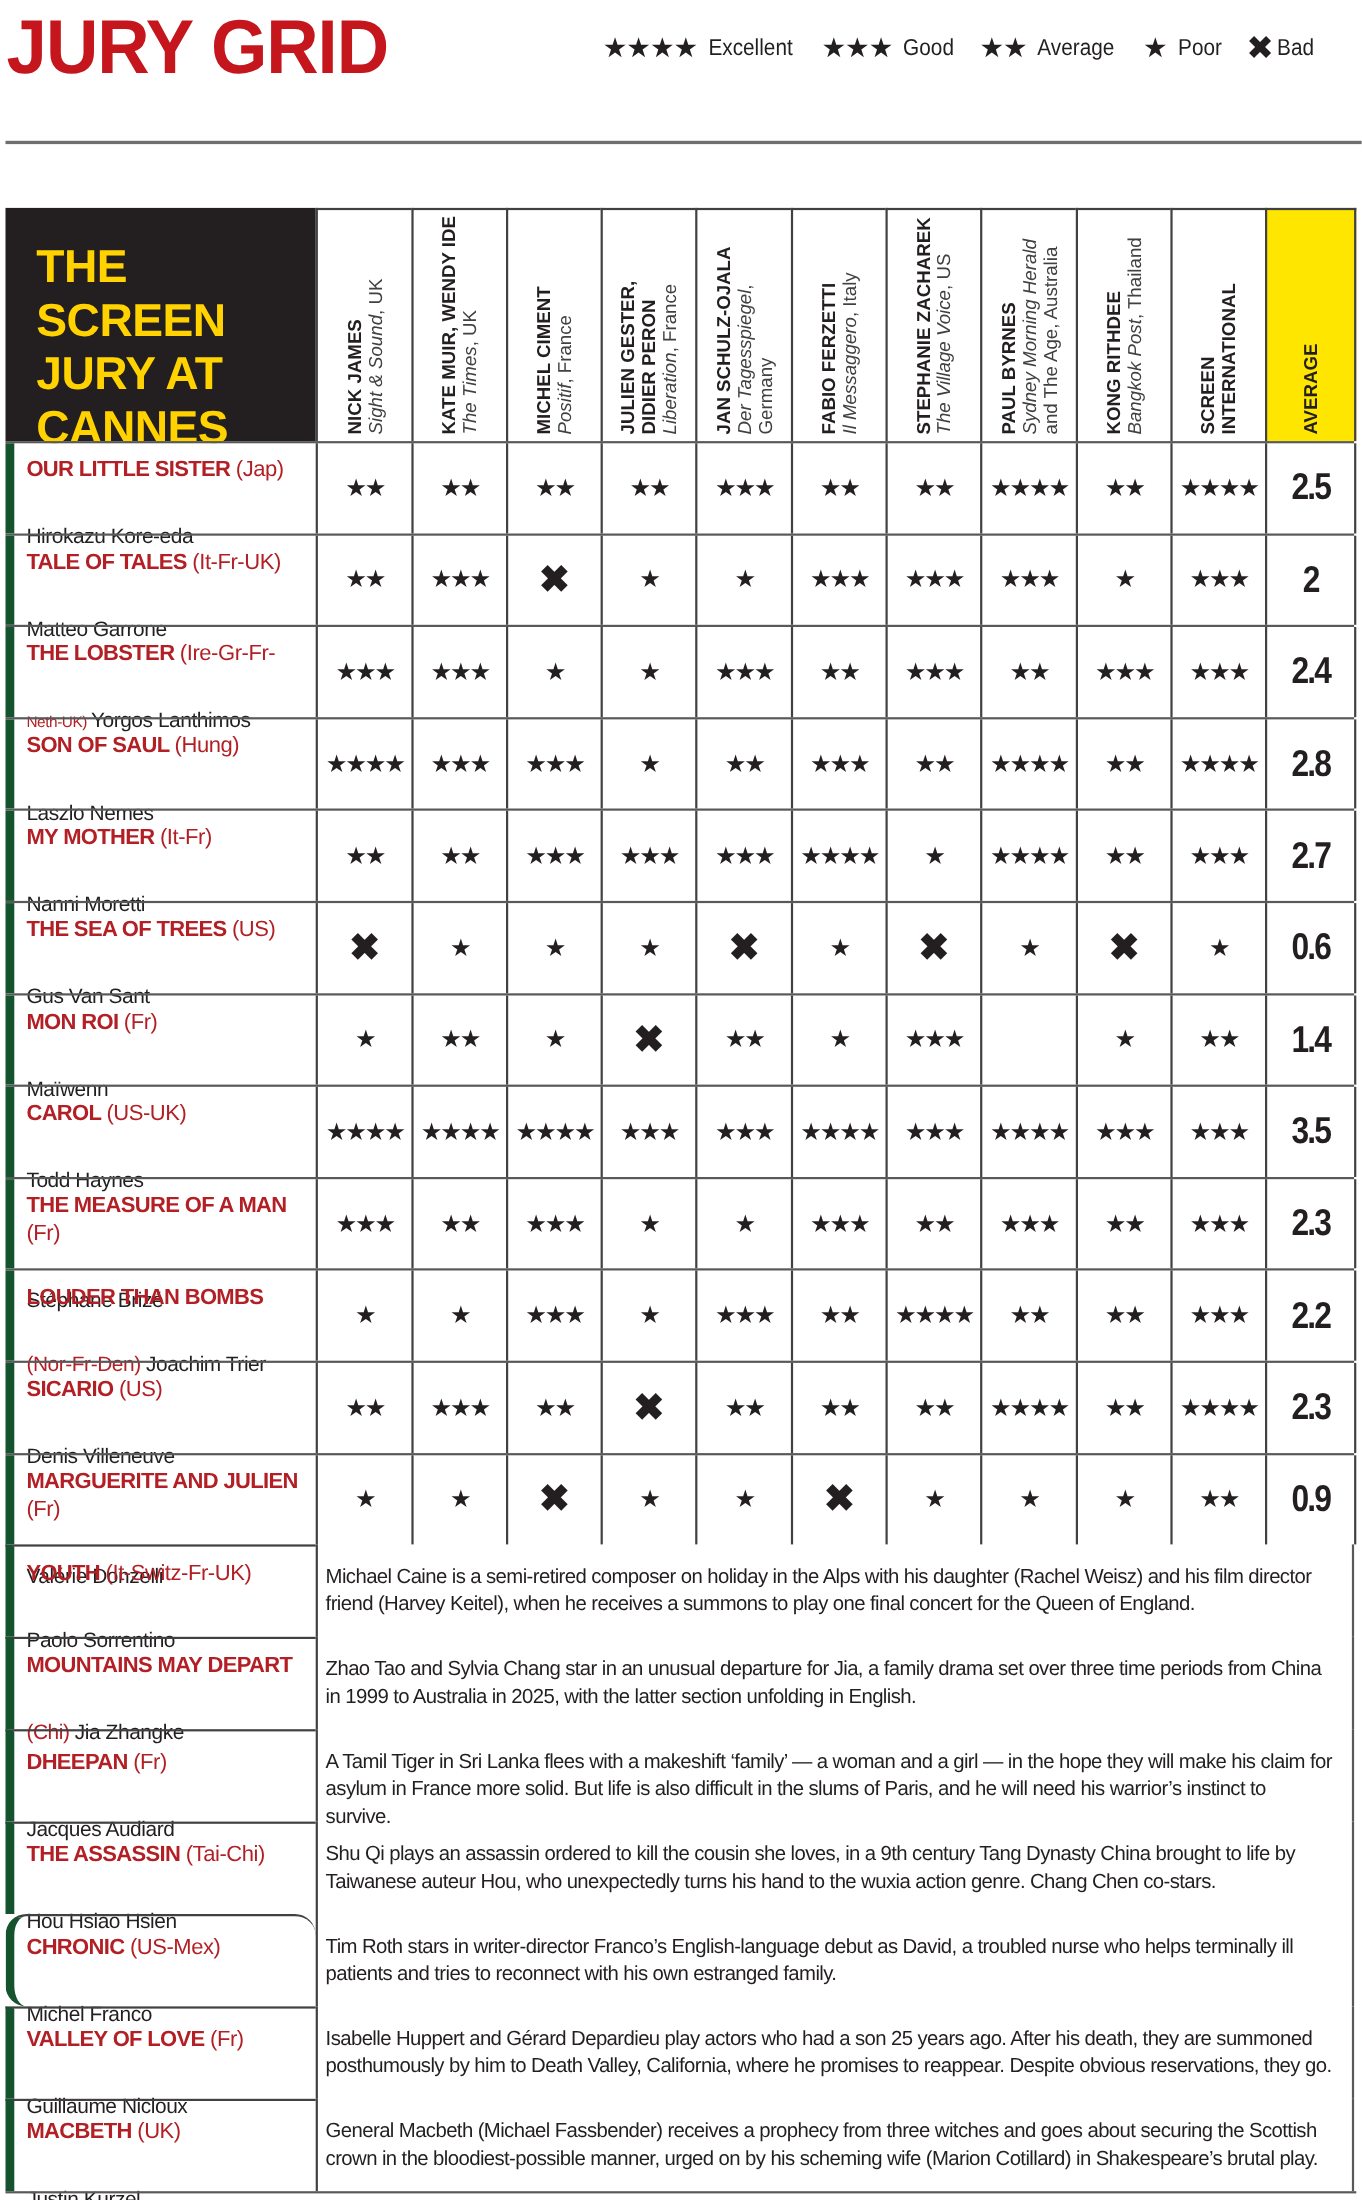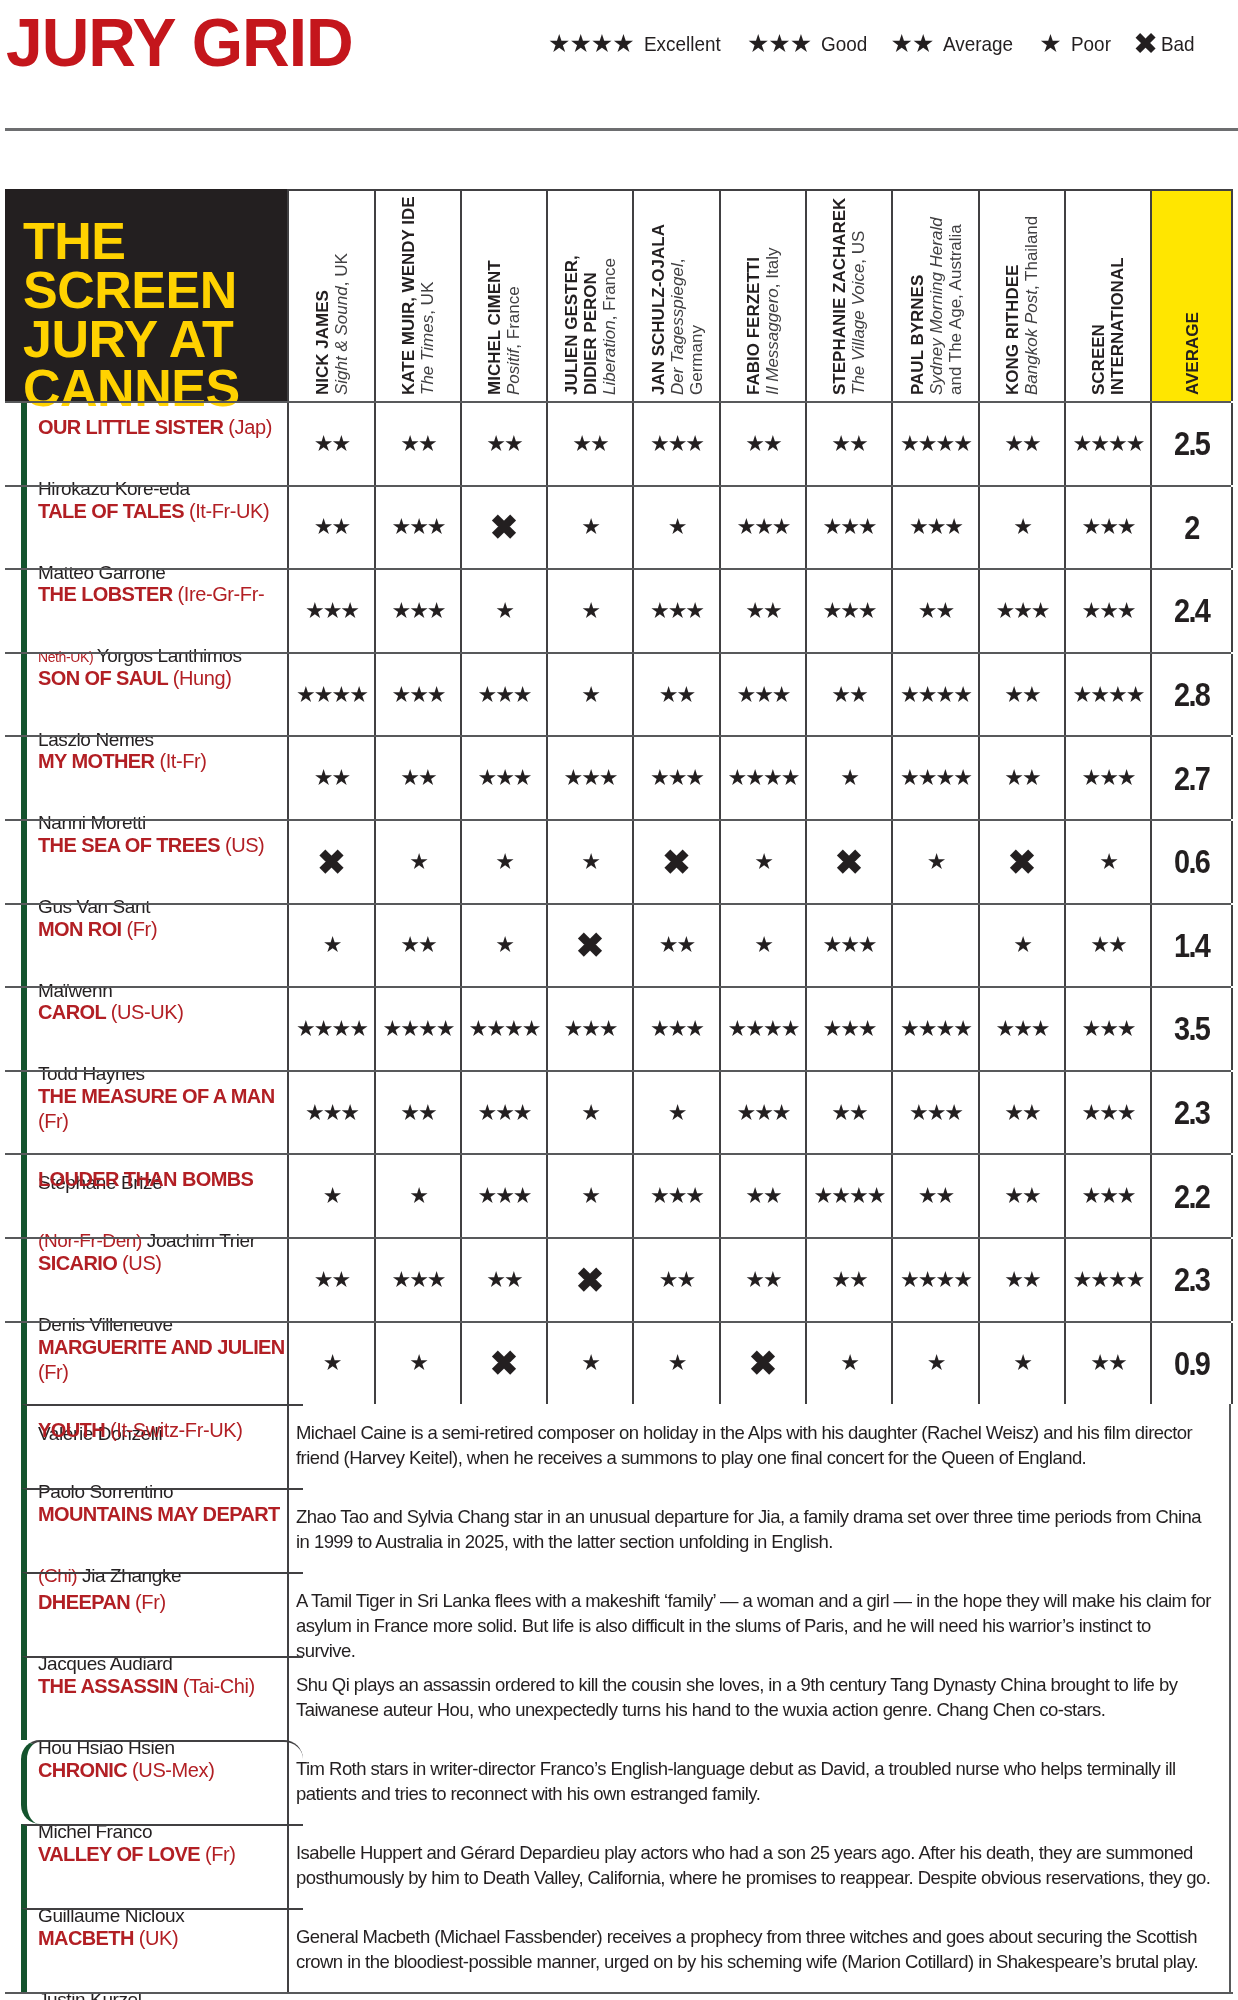--- a/index.html
+++ b/index.html
@@ -13,35 +13,35 @@
   .legend { position: absolute; top: 26px; left: 548px; display: flex; align-items: center;
             font-family: "Liberation Sans", sans-serif; font-size: 21px; color: #231f20; }
   .legend-item { display: flex; align-items: center; margin-right: 18px; }
   .legend-item:last-child { margin-right: 0; }
   .legend-glyph { font-size: 25px; letter-spacing: -1px; margin-right: 10px; color: #231f20; }
   .legend-label { transform: scaleX(0.9); transform-origin: left center; display: inline-block; }
 
   .rule { position: absolute; left: 5px; top: 128px; width: 1233px; height: 3px; background: #6d6e70; }
 
   .header-box { position: absolute; left: 5px; top: 189px; width: 282px; height: 212px; background: #231f20; }
-  .header-box-text { position: absolute; left: 18px; top: 28px; font-family: "Liberation Sans", sans-serif;
-                     font-weight: bold; font-size: 52px; line-height: 49px; color: #ffd200; letter-spacing: -0.5px; }
+  .header-box-text { position: absolute; left: 28px; top: 28px; font-family: "Liberation Sans", sans-serif;
+                     font-weight: bold; font-size: 42px; line-height: 49px; color: #ffd200; letter-spacing: -0.5px; }
 
   .col-head { position: absolute; top: 189px; height: 212px; border-left: 2px solid #414042; box-sizing: border-box;
               border-top: 2px solid #414042; }
   .col-head-inner { position: absolute; left: 50%; bottom: 6px; width: 200px;
                     transform-origin: left bottom; transform: rotate(-90deg) translateY(50%);
                     font-family: "Liberation Sans", sans-serif; line-height: 19px; text-align: left; }
   .col-name { font-weight: bold; font-size: 17px; color: #231f20; display: block; }
   .col-pub { font-size: 17px; color: #414042; display: block; }
   .col-pub i { font-style: italic; }
   .col-head.avg { background: #ffe600; border-right: 2px solid #414042; }
 
   .row { position: absolute; left: 5px; width: 1226px; border-top: 2px solid #58595b; box-sizing: border-box; }
-  .film-cell { position: absolute; left: 16px; top: 0; width: 282px; height: 100%; border-left: 6px solid #14532d;
+  .film-cell { position: absolute; left: 0; top: 0; width: 282px; height: 100%; border-left: 8px solid #14532d;
                box-sizing: border-box; padding: 12px 0 0 11px; }
   .film-title { font-family: "Liberation Sans", sans-serif; font-weight: bold; font-size: 20px; line-height: 25px;
                 color: #b21f24; letter-spacing: -0.6px; }
   .film-country { font-weight: normal; color: #b21f24; font-size: 20px; letter-spacing: -0.4px; }
   .film-director { font-family: "Liberation Sans", sans-serif; font-size: 19px; line-height: 25px; color: #231f20;
                    letter-spacing: -0.4px; margin-top: 36px; }
 
   .rating-cell { position: absolute; top: 0; height: 100%; border-left: 2px solid #414042; box-sizing: border-box;
                  display: flex; align-items: center; justify-content: center; }
   .stars { font-size: 22px; letter-spacing: -2px; color: #231f20; white-space: nowrap; line-height: 1; }

